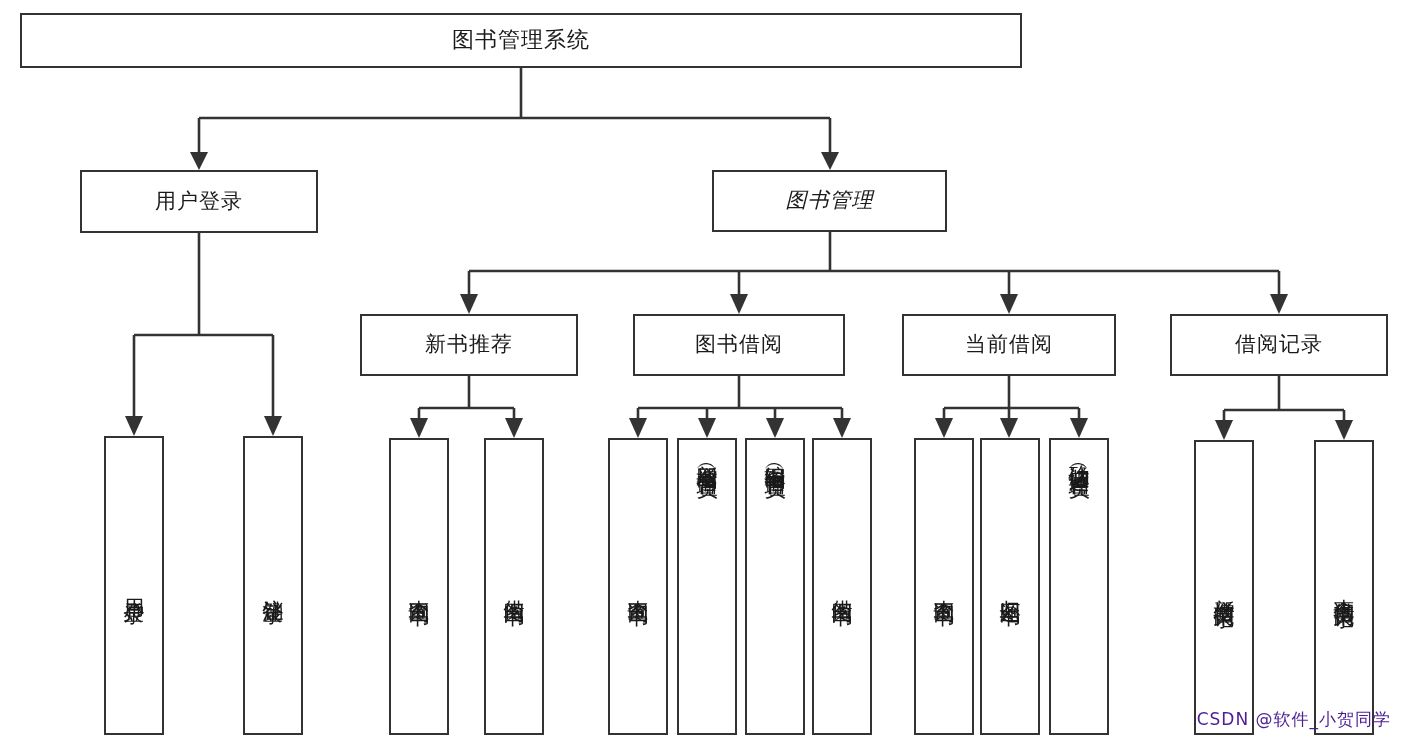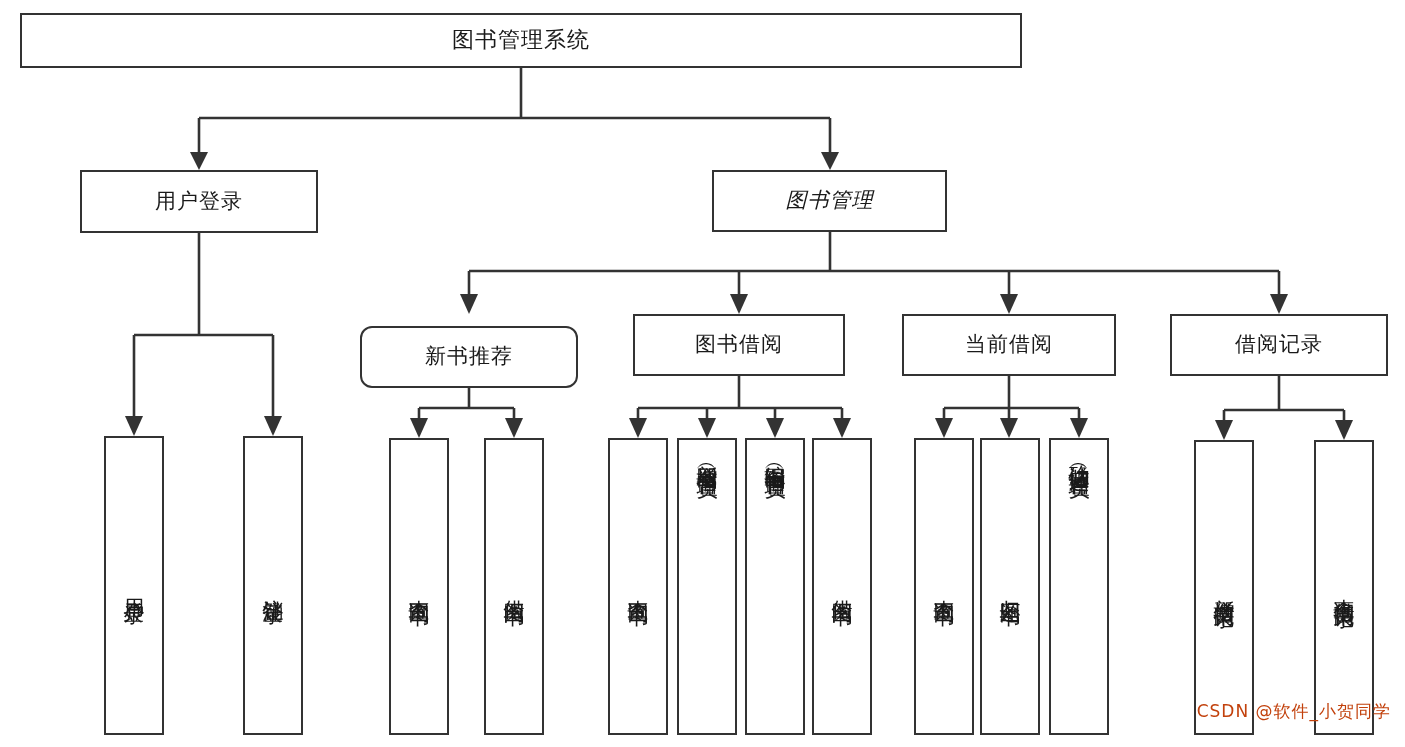--- a/index.html
+++ b/index.html
@@ -42,23 +42,23 @@
     line-height:1.05;
     letter-spacing:2px;
     white-space:nowrap;
     color:#1a1a1a;
   }
   .node.vert.center{align-items:center;padding-top:0;}
 
   .wm{
     position:absolute;
     right:14px;
-    bottom:24px;
+    bottom:16px;
     font-size:17px;
-    color:#c2410c;
+    color:#4c1d95;
     letter-spacing:1px;
     white-space:nowrap;
     pointer-events:none;
   }
   svg#edges{position:absolute;left:0;top:0;width:1405px;height:747px;pointer-events:none;}
   svg#edges line, svg#edges path{stroke:#333333;stroke-width:2.6;fill:none;}
   svg#edges polygon{fill:#333333;}
 </style>
 </head>
 <body>
@@ -134,21 +134,21 @@
     <span>图书管理系统</span>
   </div>
 
   <div class="node horiz" style="left:80px;top:170px;width:238px;height:63px;">
     <span>用户登录</span>
   </div>
   <div class="node horiz" style="left:712px;top:170px;width:235px;height:62px;font-style:italic;">
     <span>图书管理</span>
   </div>
 
-  <div class="node horiz" style="left:360px;top:326px;width:218px;height:62px;border-radius:12px;">
+  <div class="node horiz" style="left:360px;top:314px;width:218px;height:62px;">
     <span>新书推荐</span>
   </div>
   <div class="node horiz" style="left:902px;top:314px;width:214px;height:62px;">
     <span>当前借阅</span>
   </div>
   <div class="node horiz" style="left:633px;top:314px;width:212px;height:62px;">
     <span>图书借阅</span>
   </div>
   <div class="node horiz" style="left:1170px;top:314px;width:218px;height:62px;">
     <span>借阅记录</span>

